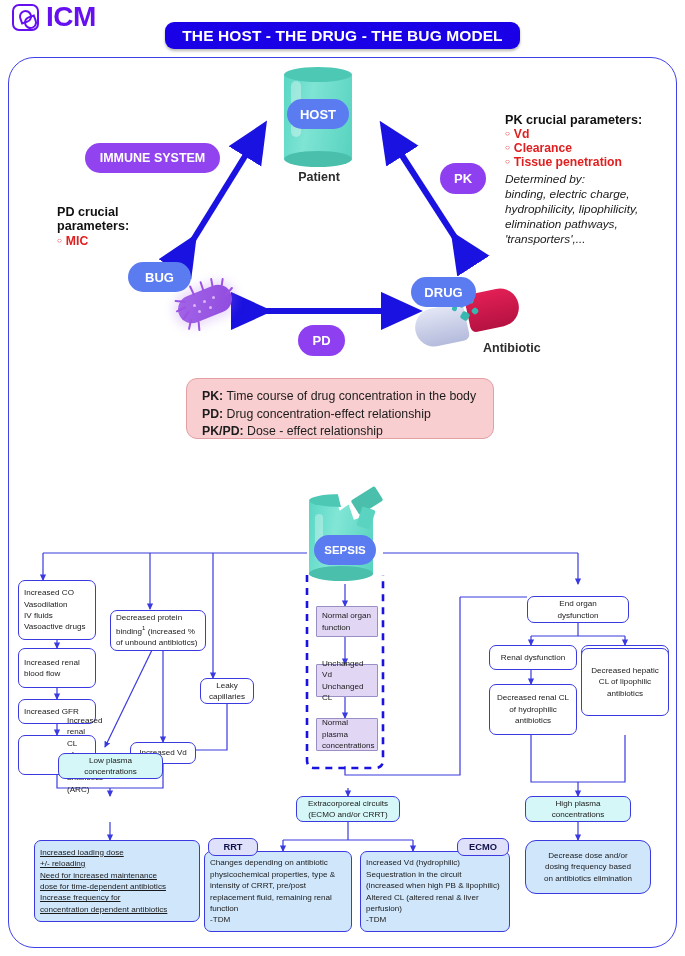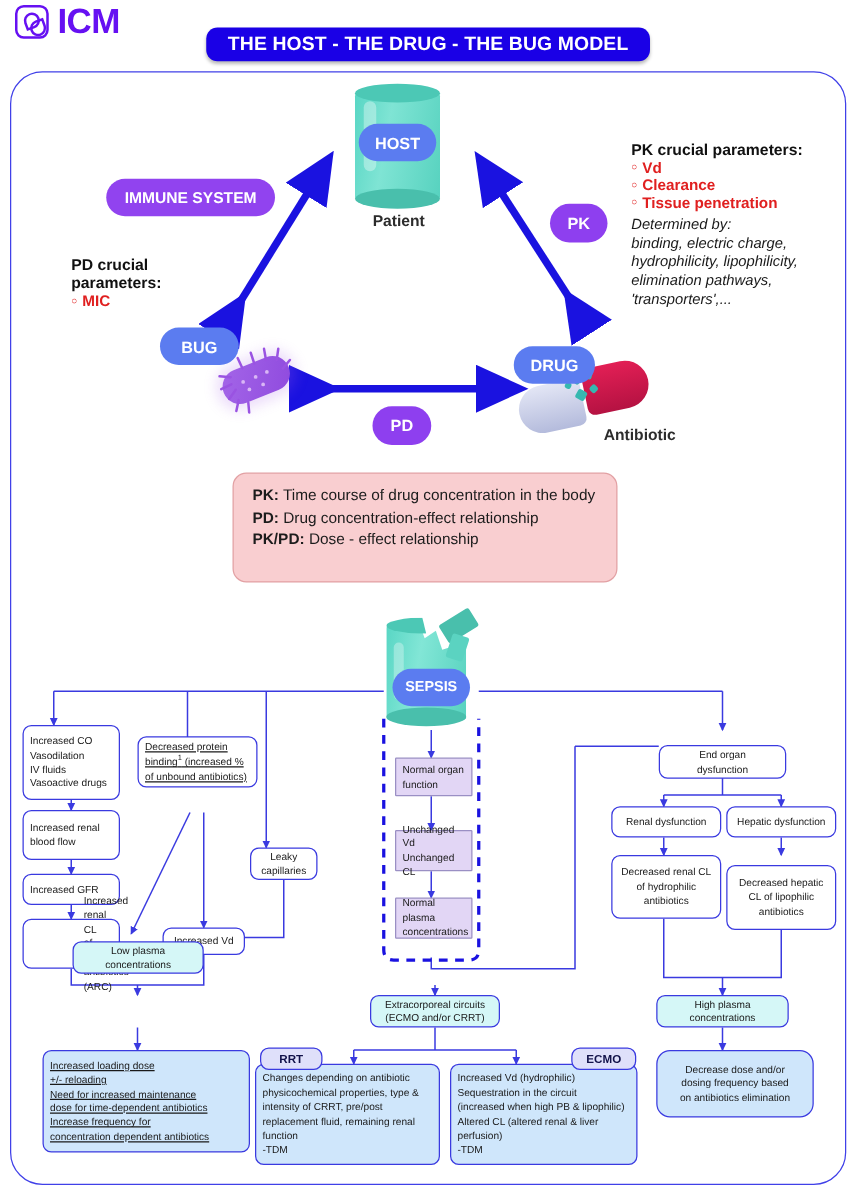--- a/index.html
+++ b/index.html
@@ -152,21 +152,21 @@
   .param-red{ font-size:12.2px; color:#e02020; font-weight:bold; }
   .bullet::before{ content:"\25CB"; color:#e02020; font-size:8px; margin-right:4px;
     position:relative; top:-2px; }
   #pk-params{ position:absolute; left:505px; top:113px; width:175px; }
   #pk-params .determ{ font-size:11.8px; font-style:italic; color:#1a1a1a; line-height:1.28; margin-top:3px;}
   #pd-params{ position:absolute; left:57px; top:205px; width:120px; }
   #pd-params .param-head{ line-height:1.15; }
 
   
   #legend-box{
-    position:absolute; left:186px; top:378px; width:308px; height:88px;
+    position:absolute; left:186px; top:378px; width:308px; height:61px;
     background:#f9ced0; border:1.1px solid #e2a0a3; border-radius:11px;
     padding:9px 0 0 15px;
   }
   #legend-box p{ margin:0 0 1px 0; font-size:12.3px; color:#1c1c1c; line-height:1.36; }
   #legend-box b{ font-weight:bold; }
 
   
   #arrows{ position:absolute; left:0; top:0; width:685px; height:956px; pointer-events:none; }
 
   
@@ -383,21 +383,21 @@
       <div>Increased GFR</div>
     </div>
 </div>
 <div class="fbox white" style="left:18px;top:735px;width:78px;height:40px;padding-left:48px;">
   <div class="lines">
     <div>Increased renal CL</div>
     <div>of hydrophilic</div>
     <div>antibiotics (ARC)</div>
   </div>
 </div>
-<div class="fbox white" style="left:110px;top:589px;width:96px;height:41px;text-decoration:underline;">
+<div class="fbox white" style="left:110px;top:610px;width:96px;height:41px;">
   <div class="lines">Decreased protein<br>binding<sup>1</sup> (increased %<br>of unbound antibiotics)</div>
 </div>
 <div class="fbox white center" style="left:200px;top:678px;width:54px;height:26px;">
   <div class="lines">
     <div>Leaky</div>
     <div>capillaries</div>
   </div>
 </div>
 <div class="fbox white center" style="left:130px;top:742px;width:66px;height:22px;">
   <div class="lines">
@@ -484,21 +484,21 @@
       <div>Hepatic dysfunction</div>
     </div>
 </div>
 <div class="fbox white center" style="left:489px;top:684px;width:88px;height:51px;">
   <div class="lines">
     <div>Decreased renal CL</div>
     <div>of hydrophilic</div>
     <div>antibiotics</div>
   </div>
 </div>
-<div class="fbox white center" style="left:581px;top:692px;width:88px;height:52px;">
+<div class="fbox white center" style="left:581px;top:648px;width:88px;height:68px;">
   <div class="lines">
     <div>Decreased hepatic</div>
     <div>CL of lipophilic</div>
     <div>antibiotics</div>
   </div>
 </div>
 <div class="fbox cyan center" style="left:525px;top:796px;width:106px;height:26px;">
   <div class="lines">
     <div>High plasma</div>
     <div>concentrations</div>

